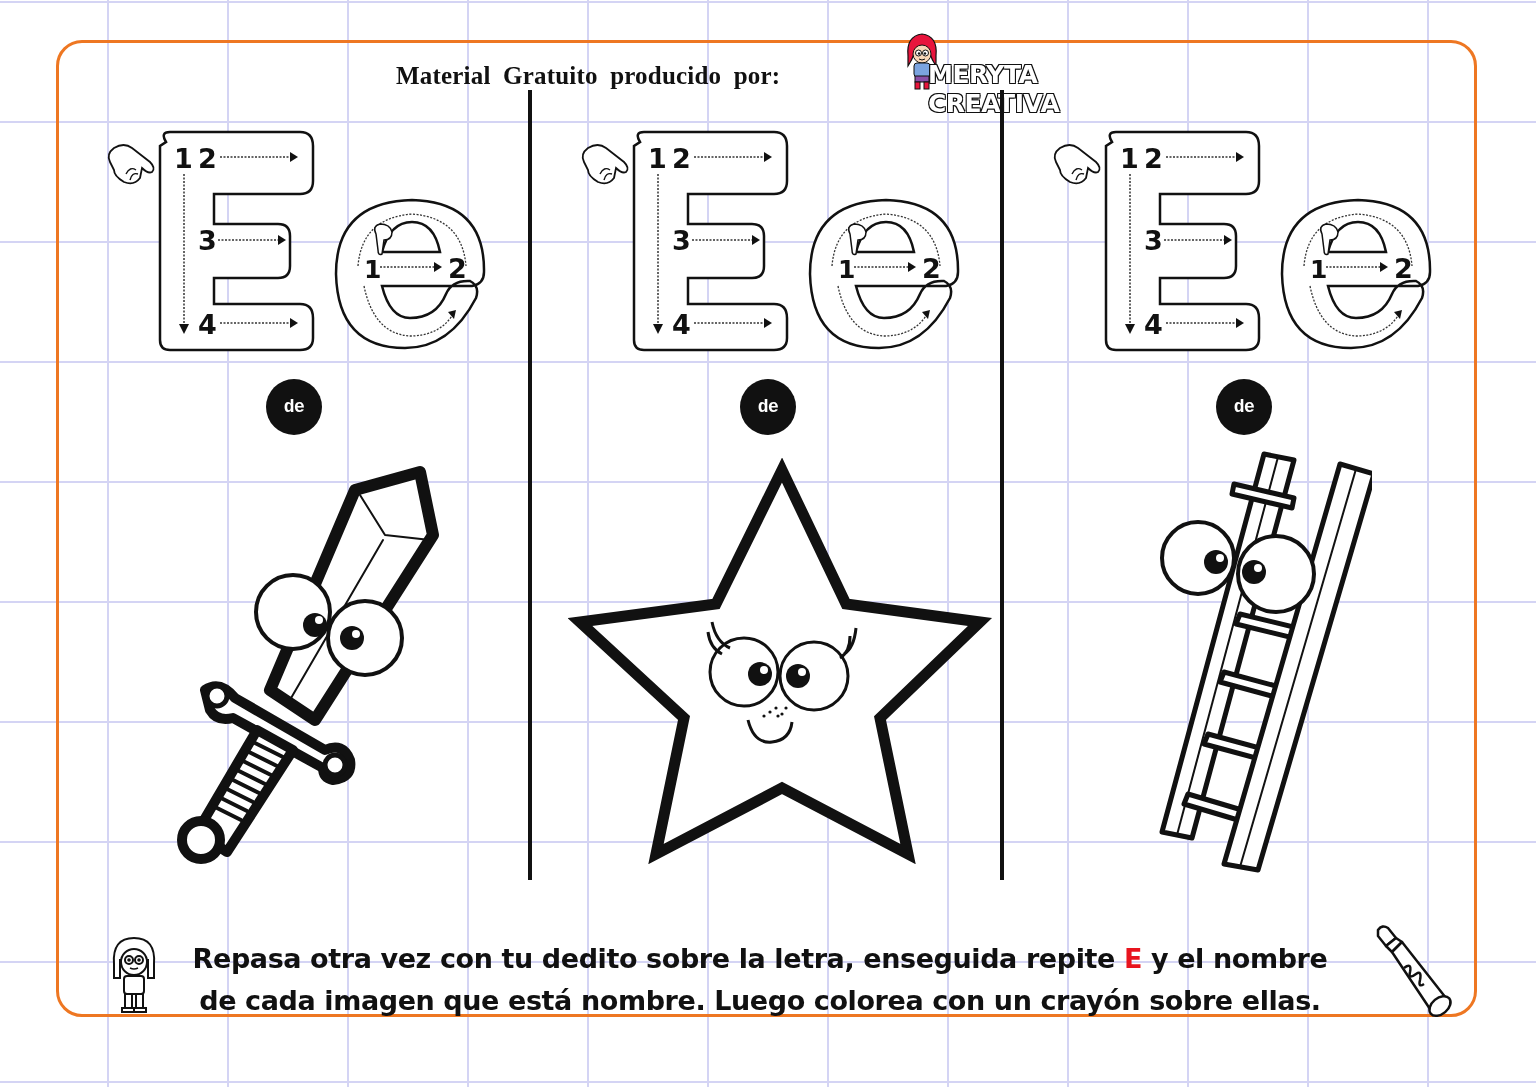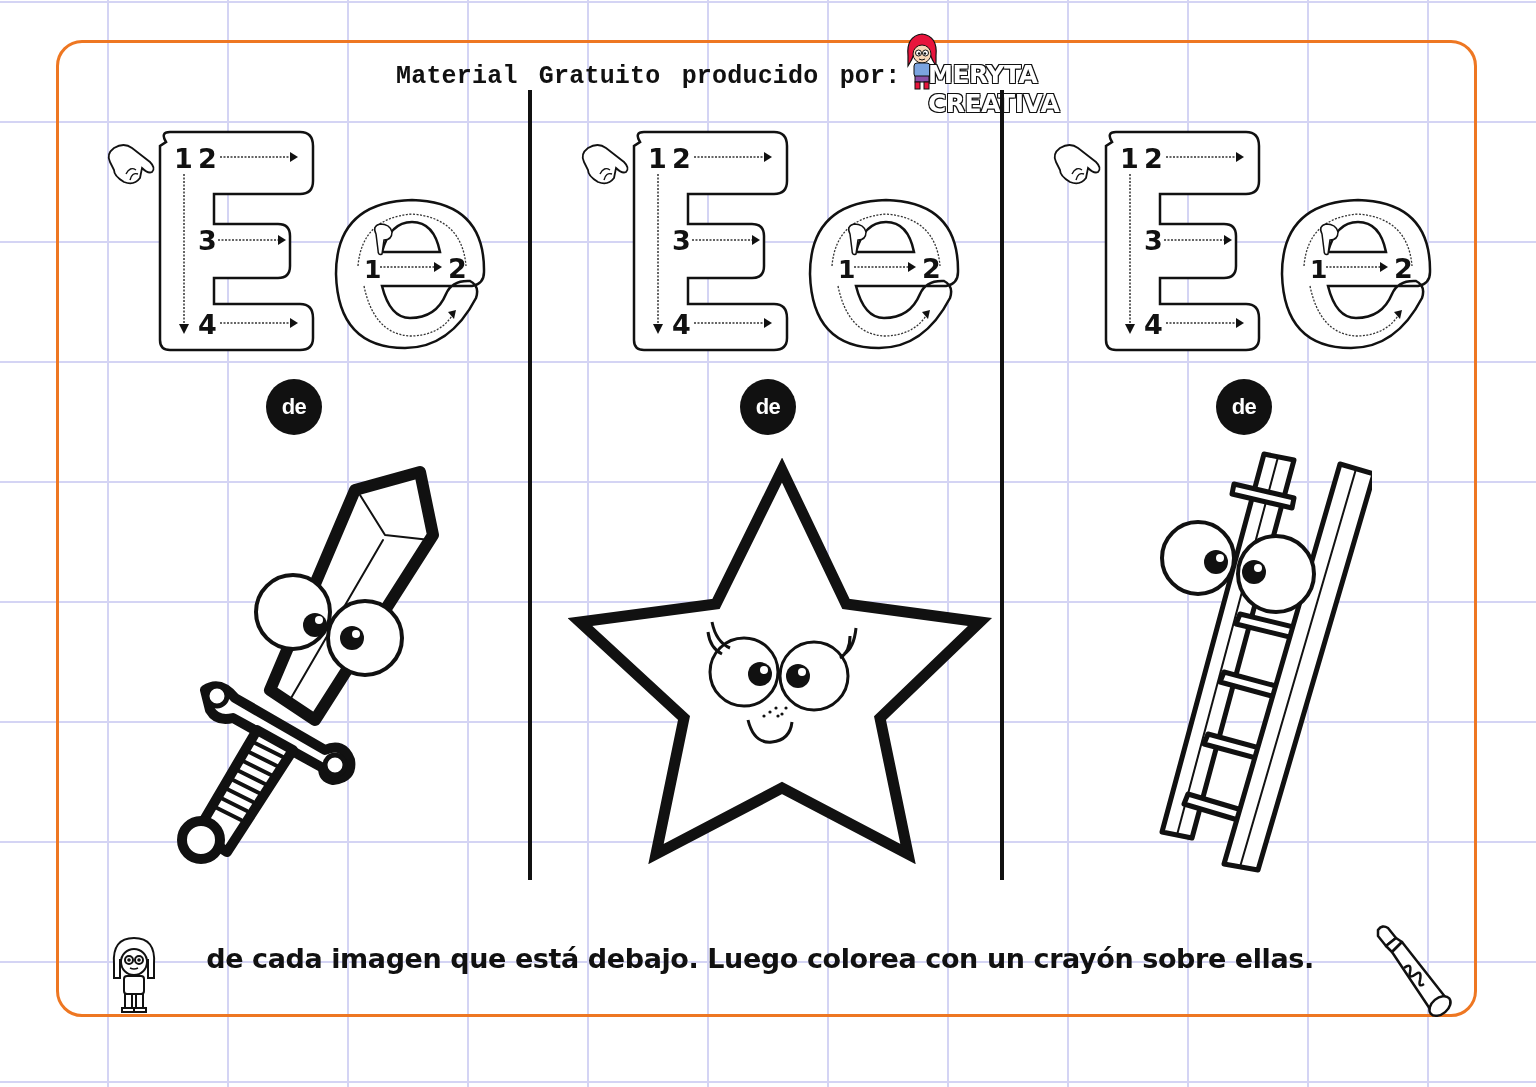--- a/index.html
+++ b/index.html
@@ -13,42 +13,42 @@
     background-position:107px 1px;
     font-family:"DejaVu Sans", sans-serif;
   }
   .frame {
     position:absolute; left:56px; top:40px; width:1421px; height:977px;
     border:3px solid #EE7722; border-radius:26px; box-sizing:border-box;
   }
   .header {
     position:absolute; left:396px; top:56px; height:40px;
     display:flex; align-items:center;
-    font-family:Liberation Mono, monospace; font-weight:bold; font-size:25px;
+    font-family:Liberation Serif, serif; font-weight:bold; font-size:25px;
     color:#111; letter-spacing:0.2px; word-spacing:6px;
   }
   .brand {
     position:absolute; left:902px; top:30px; width:240px; height:62px;
   }
   .brand-text {
     position:absolute; left:26px; top:30px;
     font-family:"DejaVu Sans", sans-serif; font-weight:bold; font-size:25px;
     color:#fff; letter-spacing:-0.5px;
     -webkit-text-stroke:1.2px #111; paint-order:stroke fill;
     text-shadow: 1px 1px 0 #111, -1px -1px 0 #111, 1px -1px 0 #111, -1px 1px 0 #111;
   }
   .divider {
     position:absolute; width:4px; background:#111; top:90px; height:790px;
   }
   .col { position:absolute; top:0; width:474px; height:1087px; }
   .letters { position:absolute; left:100px; top:126px; width:400px; height:236px; }
   .badge {
     position:absolute; width:56px; height:56px; border-radius:50%;
     background:#111; color:#fff; display:flex; align-items:center; justify-content:center;
-    font-family:Liberation Sans, sans-serif; font-weight:bold; font-size:22px;
+    font-family:Liberation Mono, monospace; font-weight:bold; font-size:18px;
     letter-spacing:-0.5px;
   }
   .picture { position:absolute; }
   .instructions {
     position:absolute; left:150px; top:938px; width:1220px;
     text-align:center;
     font-family:"DejaVu Sans", sans-serif; font-weight:bold; font-size:27px;
     line-height:42px; color:#111; letter-spacing:-0.4px;
   }
   .instructions .hl { color:#E8141E; }
@@ -270,21 +270,22 @@
     <rect x="17" y="60" width="7" height="14"></rect>
       <rect x="28" y="60" width="7" height="14"></rect>
     <path d="M14 74 L26 74 L26 78 L14 78 Z M26 74 L38 74 L38 78 L26 78 Z"></path>
   </g>
   <circle cx="21" cy="26" r="1.8" fill="#111"></circle>
     <circle cx="31" cy="26" r="1.8" fill="#111"></circle>
   <path d="M22 34 Q26 36 30 34" stroke="#111" stroke-width="1.5" fill="none"></path>
 </svg>
 
 <div class="instructions">
-  <div>de cada imagen que está debajo. Luego colorea con un crayón sobre ellas.</div>
+  <div><span>Repasa otra vez con tu dedito sobre la letra, enseguida repite </span><span class="hl">E</span><span> y el nombre</span></div>
+  <div>de cada imagen que está nombre. Luego colorea con un crayón sobre ellas.</div>
 </div>
 
 <svg class="crayon" viewBox="0 0 96 106">
   <g stroke="#111" stroke-width="2.5" fill="#fff" stroke-linejoin="round">
     <path d="M10 8 Q14 2 20 6 L28 16 L18 24 L10 14 Z"></path>
     <path d="M18 24 L28 16 L34 20 L24 30 Z"></path>
     <path d="M24 30 L34 20 L78 76 L64 90 Z"></path>
     <ellipse cx="72" cy="84" rx="12" ry="8" transform="rotate(-40 72 84)"></ellipse>
   </g>
   <path d="M36 46 Q44 40 42 50 Q40 58 48 52 Q54 48 52 58 Q50 66 56 62" stroke="#111" stroke-width="2.5" fill="none"></path>

